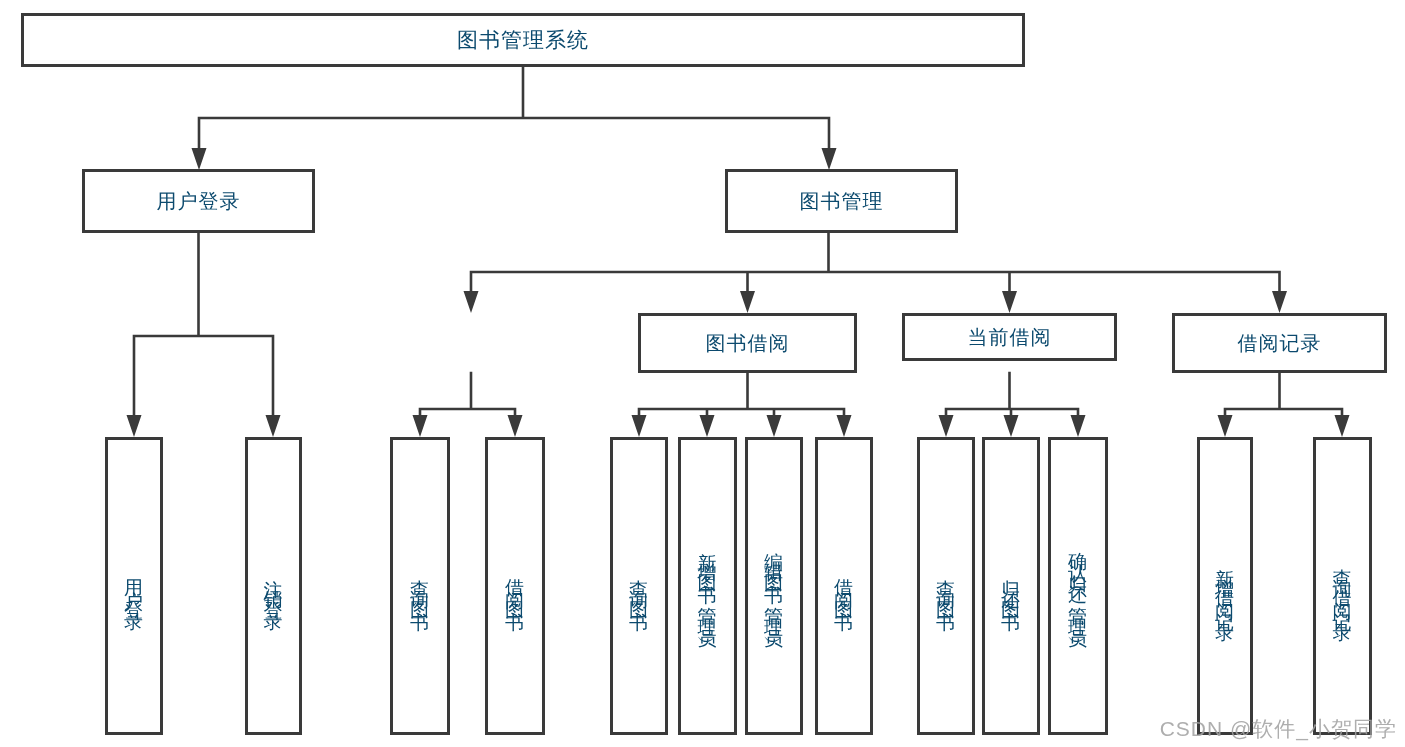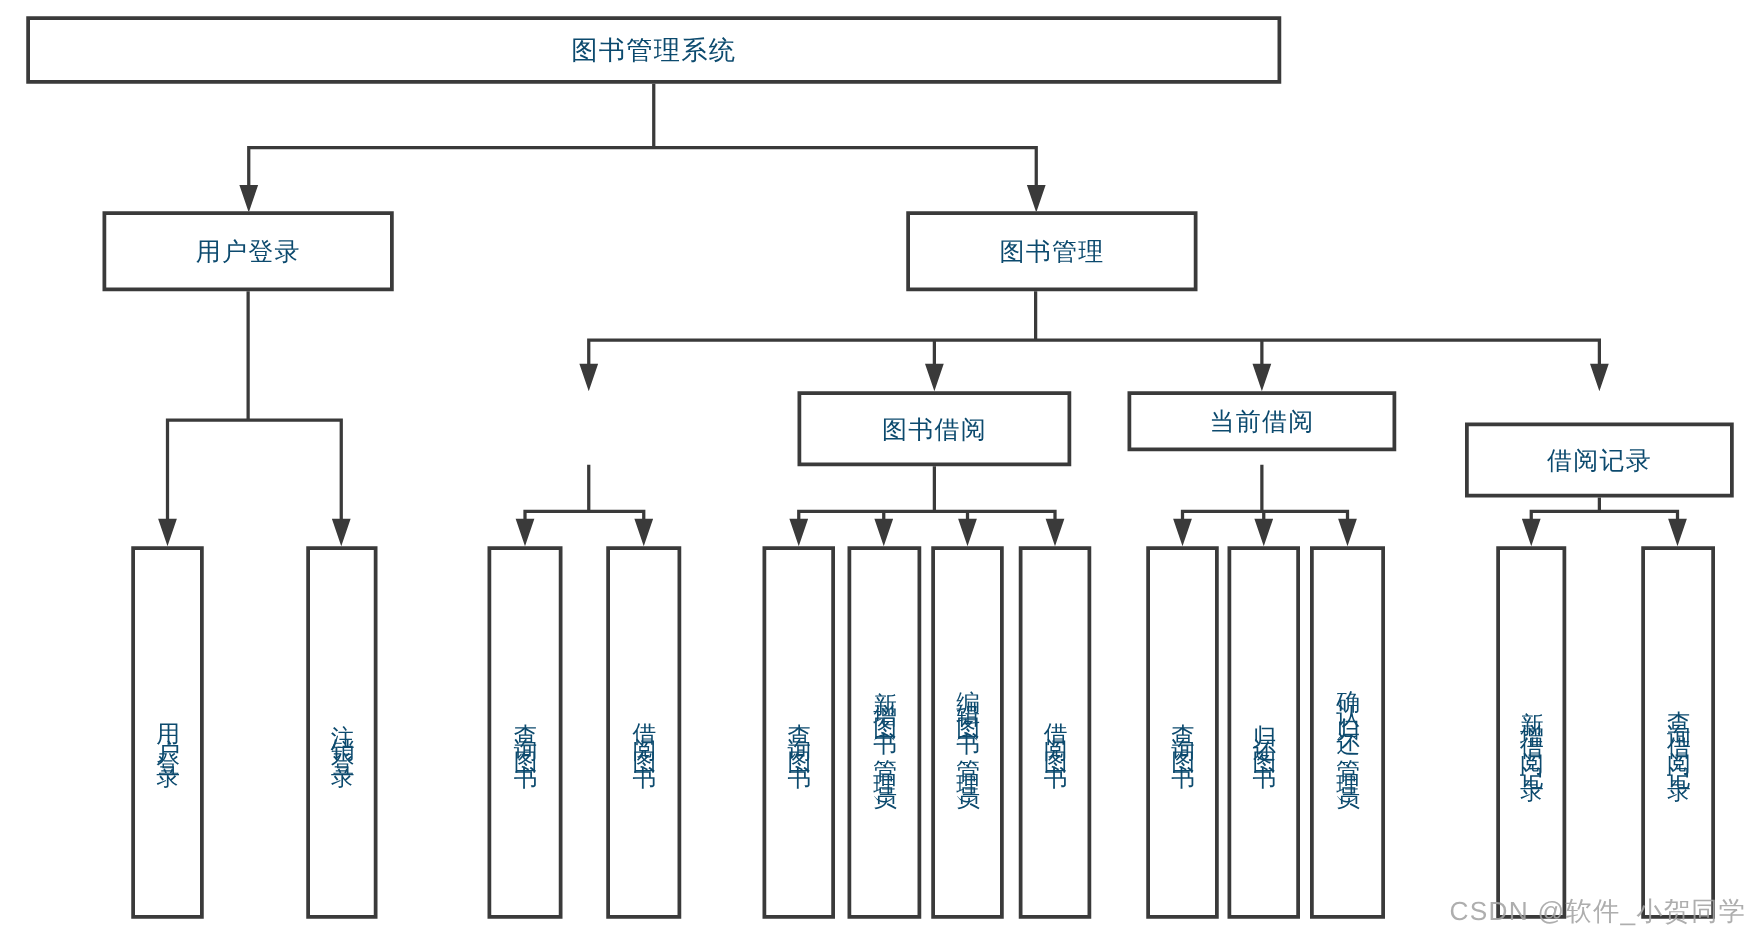--- a/index.html
+++ b/index.html
@@ -90,21 +90,21 @@
     </g>
   </svg>
 
   <div class="node h root" style="left:21px; top:13px; width:1004px; height:54px;">图书管理系统</div>
 
   <div class="node h" style="left:82px; top:169px; width:233px; height:64px;">用户登录</div>
   <div class="node h" style="left:712px; top:169px; width:233px; height:64px;margin-left:13px;">图书管理</div>
 
   <div class="node h" style="left:638px; top:313px; width:219px; height:60px;">图书借阅</div>
   <div class="node h" style="left:902px; top:313px; width:215px; height:48px;">当前借阅</div>
-  <div class="node h" style="left:1172px; top:313px; width:215px; height:60px;margin-top:25px;">借阅记录</div>
+  <div class="node h" style="left:1172px; top:313px; width:215px; height:60px;">借阅记录</div>
 
   <div class="node v" style="left:105px; top:437px; width:58px; height:298px;">用户登录</div>
   <div class="node v" style="left:245px; top:437px; width:57px; height:298px;">注销登录</div>
 
   <div class="node v" style="left:390px; top:437px; width:60px; height:298px;">查询图书</div>
   <div class="node v" style="left:485px; top:437px; width:60px; height:298px;">借阅图书</div>
 
   <div class="node v" style="left:610px; top:437px; width:58px; height:298px;">查询图书</div>
   <div class="node v" style="left:678px; top:437px; width:59px; height:298px;">新增图书（管理员）</div>
   <div class="node v" style="left:745px; top:437px; width:58px; height:298px;">编辑图书（管理员）</div>

